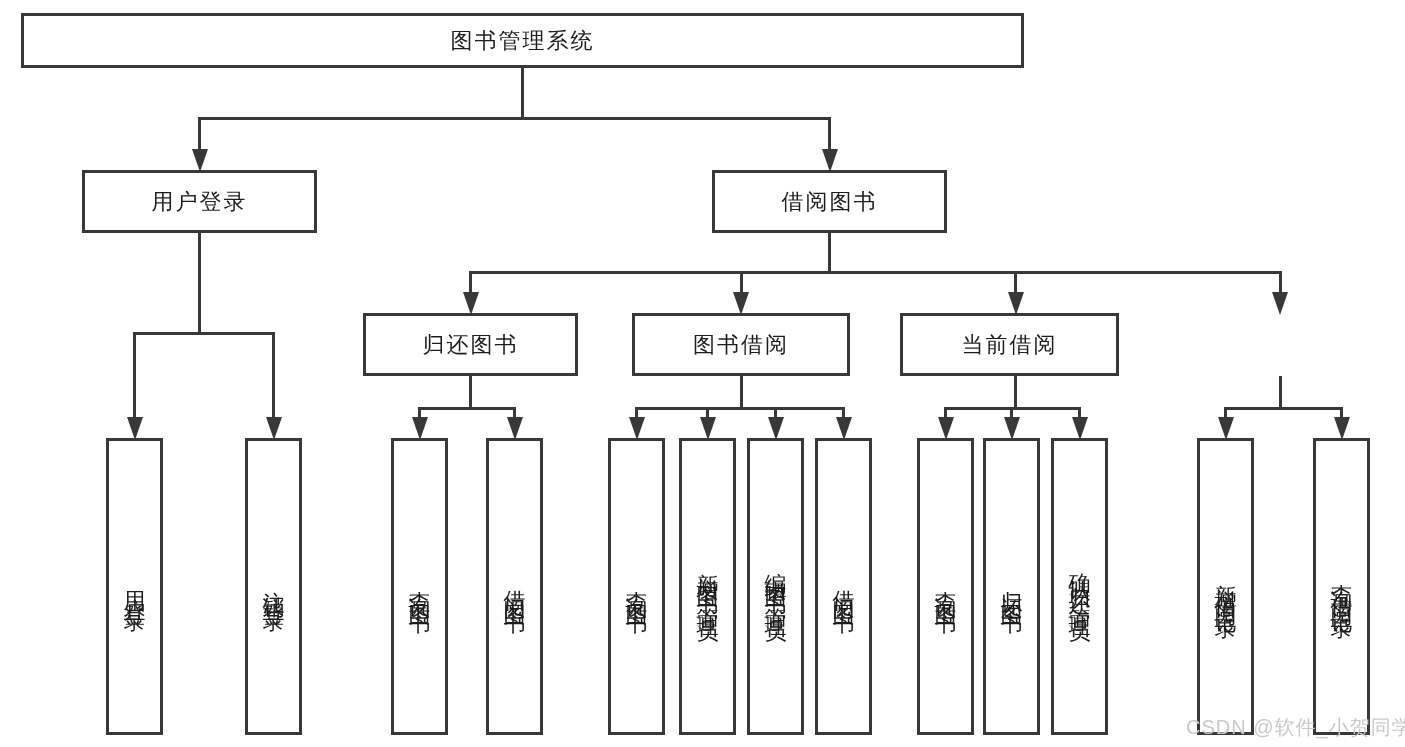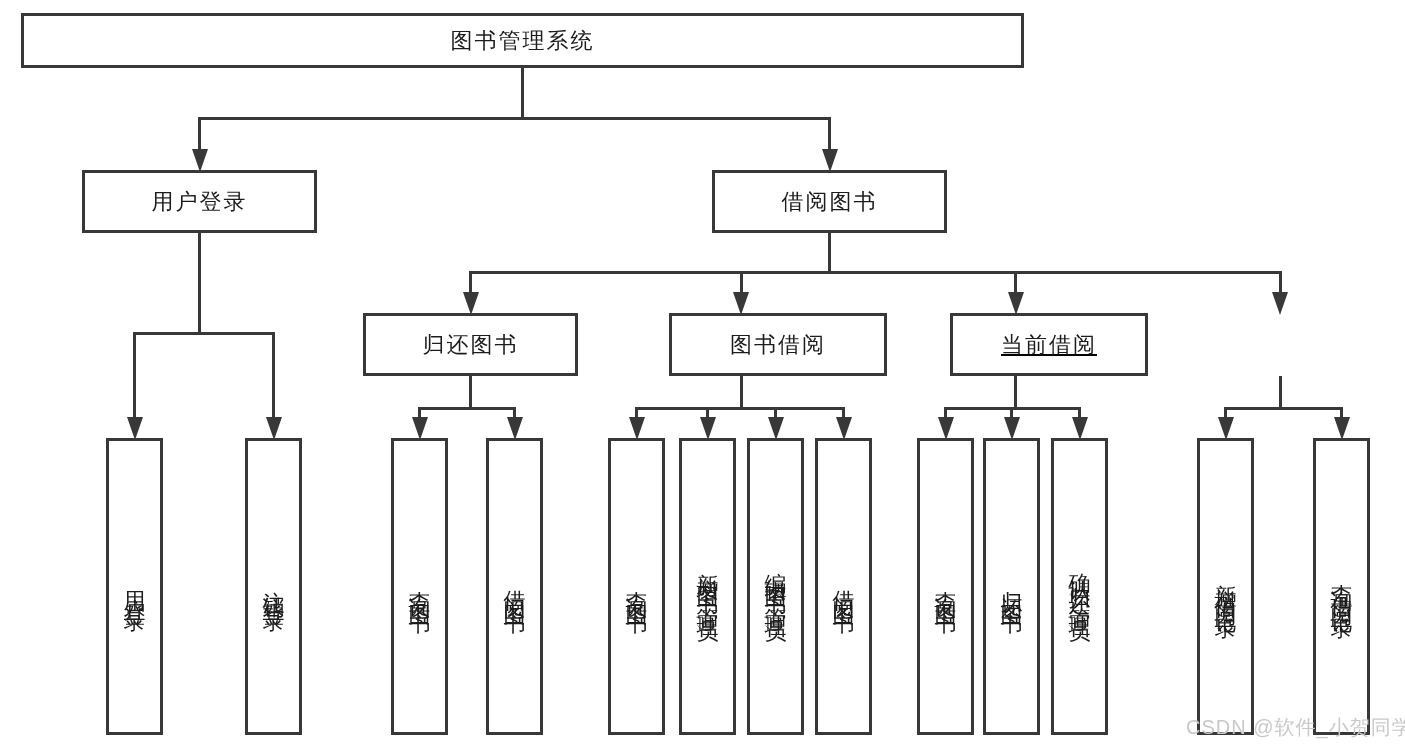--- a/index.html
+++ b/index.html
@@ -60,24 +60,24 @@
     </div>
     <div class="node" style="left: 82px; top: 170px; width: 235px; height: 63px;">
       <span class="label">用户登录</span>
     </div>
     <div class="node" style="left: 712px; top: 170px; width: 235px; height: 63px;">
       <span class="label">借阅图书</span>
     </div>
     <div class="node" style="left: 363px; top: 313px; width: 215px; height: 63px;">
       <span class="label">归还图书</span>
     </div>
-    <div class="node" style="left: 669px; top: 313px; width: 218px; height: 63px;">
+    <div class="node" style="left: 632px; top: 313px; width: 218px; height: 63px;">
       <span class="label">图书借阅</span>
     </div>
-    <div class="node" style="left: 950px; top: 313px; width: 198px; height: 63px; text-decoration: underline;">
+    <div class="node" style="left: 900px; top: 313px; width: 219px; height: 63px;">
       <span class="label">当前借阅</span>
     </div>
     <div class="node v" style="left: 106px; top: 438px; width: 57px; height: 297px;">
       <span class="label">用户登录</span>
     </div>
     <div class="node v" style="left: 245px; top: 438px; width: 57px; height: 297px;">
       <span class="label">注销登录</span>
     </div>
     <div class="node v" style="left: 391px; top: 438px; width: 57px; height: 297px;">
       <span class="label">查询图书</span>

